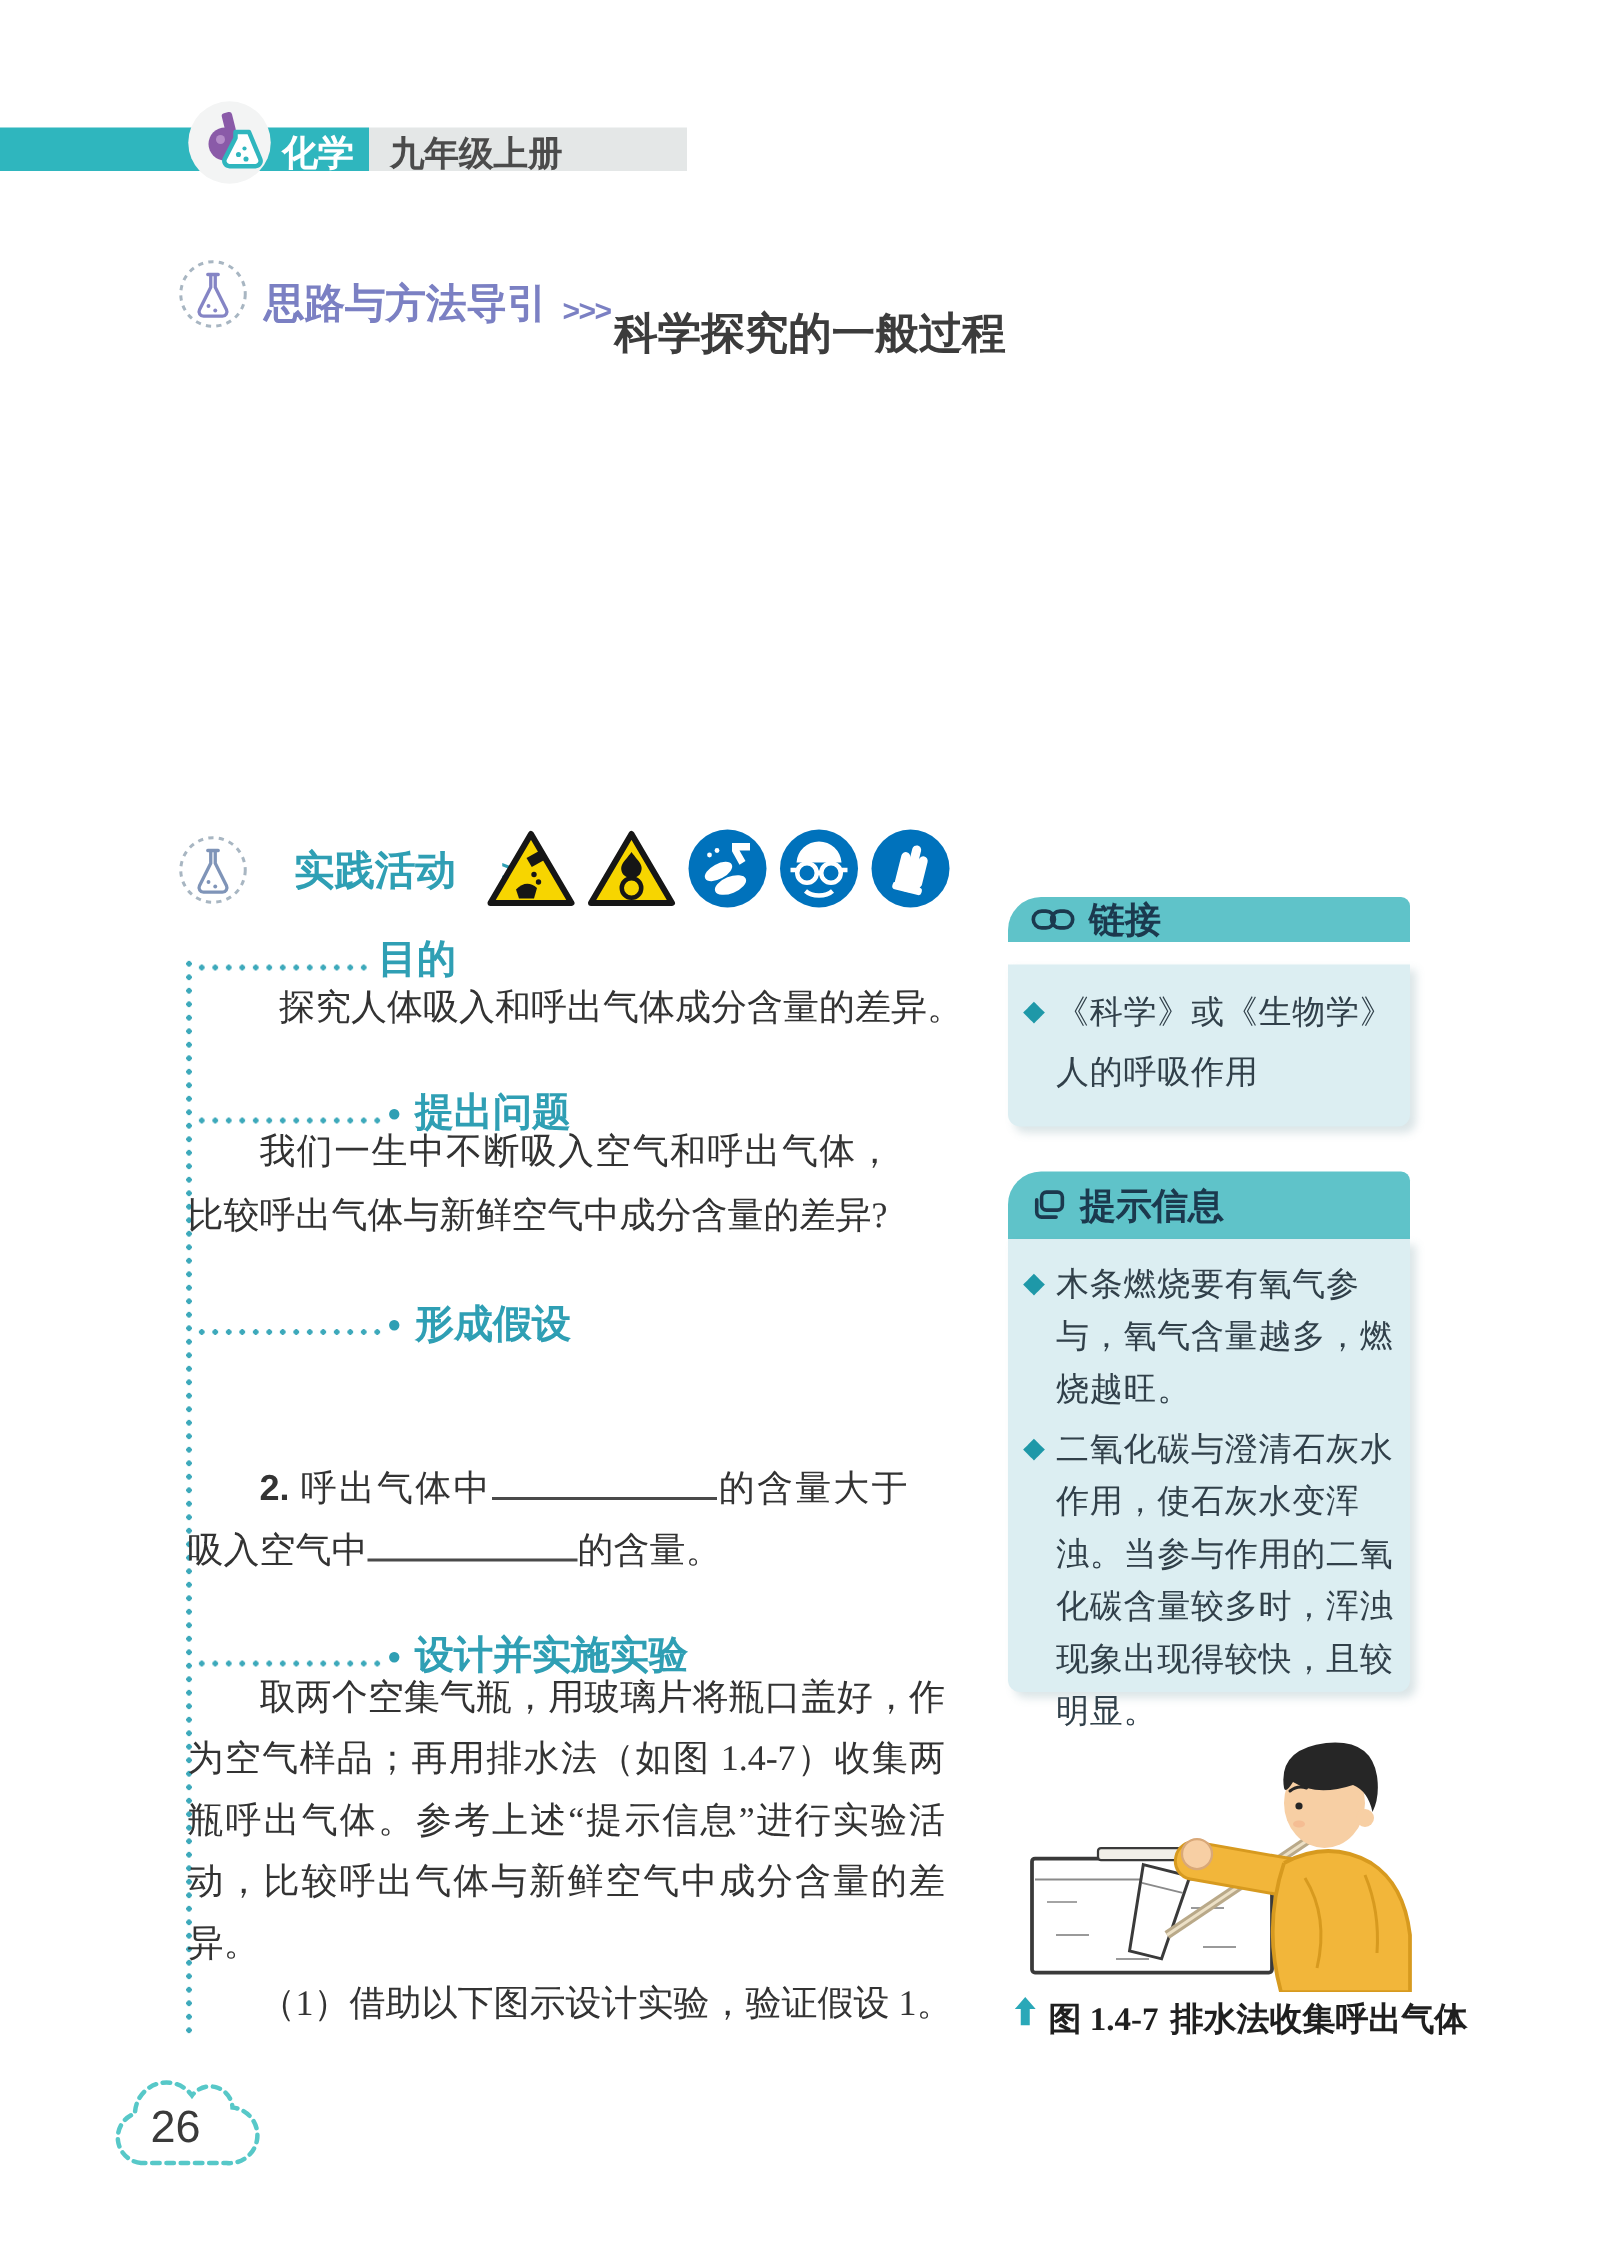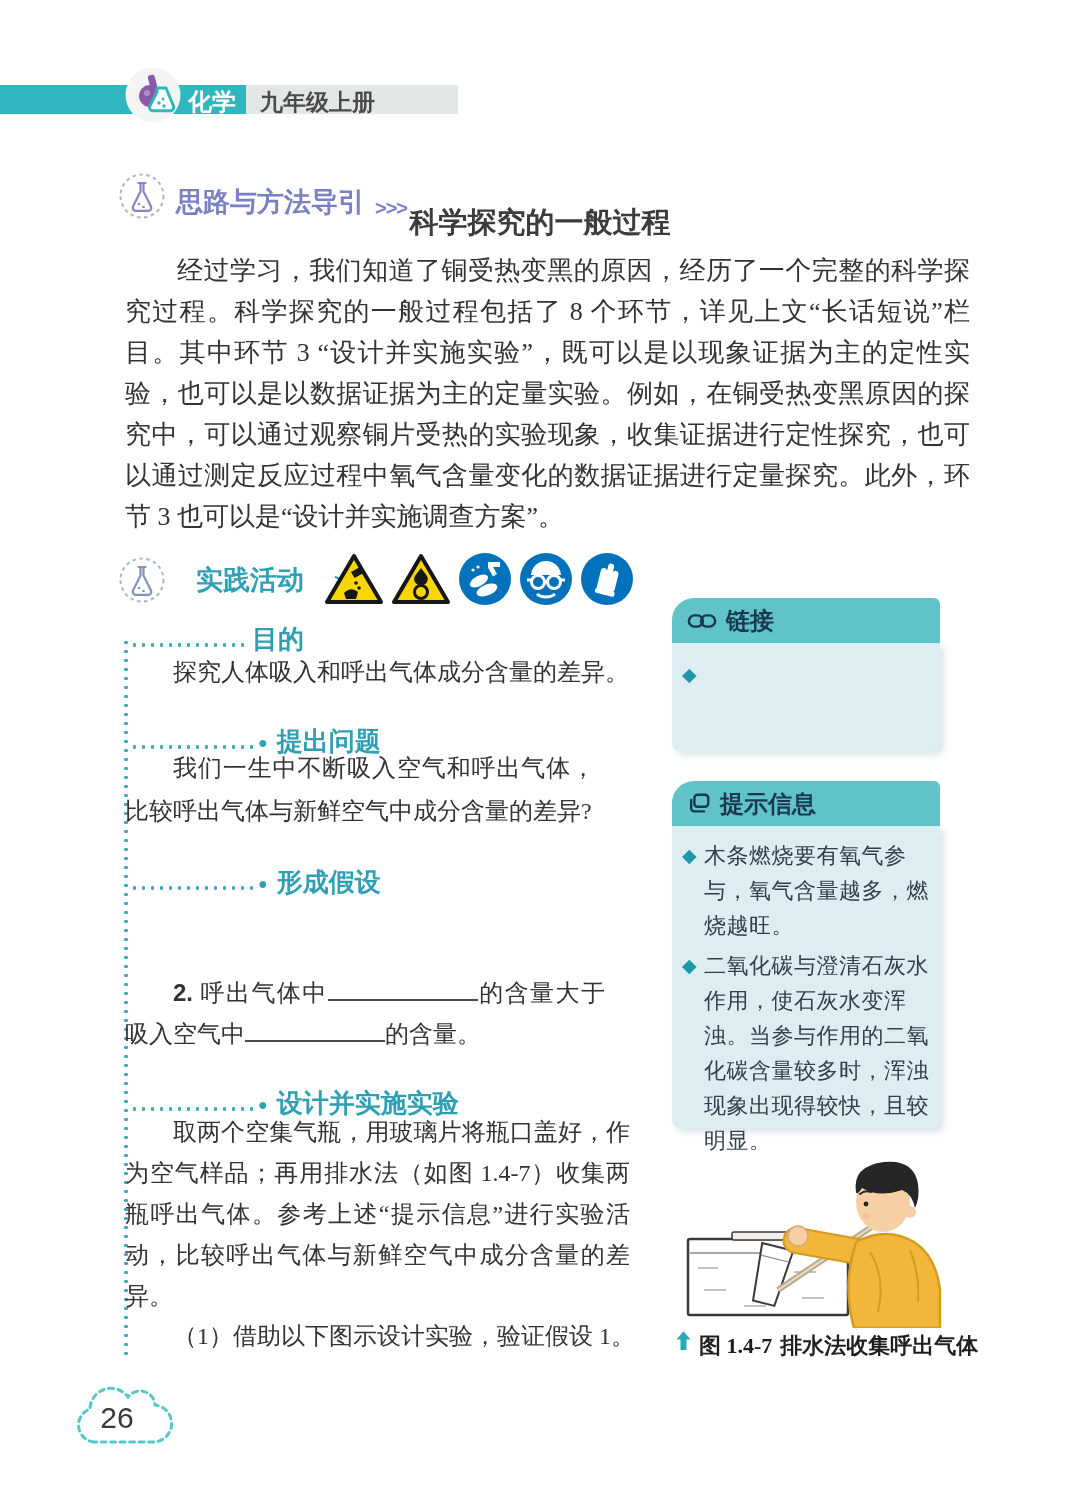--- a/index.html
+++ b/index.html
@@ -90,21 +90,20 @@
       <path d="M20.5 11 h7 M22.5 11 v8.5 l-7.5 15 a3 3 0 0 0 2.7 4.3 h12.6 a3 3 0 0 0 2.7 -4.3 L25.5 19.5 V11" fill="none" stroke="#8585c5" stroke-width="2.2" stroke-linecap="round" stroke-linejoin="round"></path>
       <circle cx="21" cy="32" r="1.3" fill="#8585c5"></circle>
         <circle cx="25.5" cy="35" r="1.3" fill="#8585c5"></circle>
     </svg>
     <span>思路与方法导引</span>
     <span class="arrows">&gt;&gt;&gt;</span>
   </div>
 
   <div class="abs doc-title" style="left:120px; top:203px; width:840px;">科学探究的一般过程</div>
 
-  <div class="abs body-par" style="left:125px; top:250px; width:845px;">经过学习，我们知道了铜受热变黑的原因，经历了一个完整的科学探究过程。科学探究的一般过程包括了 8 个环节，详见上文“长话短说”栏目。其中环节 3 “设计并实施实验”，既可以是以现象证据为主的定性实验，也可以是以数据证据为主的定量实验。例如，在铜受热变黑原因的探究中，可以通过观察铜片受热的实验现象，收集证据进行定性探究，也可以通过测定反应过程中氧气含量变化的数据证据进行定量探究。此外，环节 3 也可以是“设计并实施调查方案”。</div>
 
   <div class="abs act-head" style="left:118px; top:556px;gap:20px;">
     <svg class="circ-icon" width="48" height="48" viewBox="0 0 48 48">
       <circle cx="24" cy="24" r="21.5" fill="#fff" stroke="#a8b6c2" stroke-width="2" stroke-dasharray="3.5 3.5"></circle>
       <path d="M20.5 11 h7 M22.5 11 v8.5 l-7.5 15 a3 3 0 0 0 2.7 4.3 h12.6 a3 3 0 0 0 2.7 -4.3 L25.5 19.5 V11" fill="none" stroke="#7f94b8" stroke-width="2.2" stroke-linecap="round" stroke-linejoin="round"></path>
       <circle cx="21" cy="32" r="1.3" fill="#7f94b8"></circle>
         <circle cx="25.5" cy="35" r="1.3" fill="#7f94b8"></circle>
     </svg>
     <span>实践活动</span>
     <span class="arrows">&gt;&gt;&gt;</span>
@@ -152,21 +151,21 @@
       <rect x="18" y="38" width="20" height="5" rx="2" fill="#ffffff" transform="rotate(14 27 27)"></rect>
     </svg>
   </div>
 
   <div class="abs dots-v" style="left:124px; top:638px; height:718px;"></div>
 
   <div class="abs dots-h" style="left:130px; top:643px; width:118px;"></div>
   <div class="abs sec-heading" style="left:252px; top:622px;">
     <span>目的</span>
   </div>
-  <div class="abs col-par indent" style="left:125px; top:652px; width:524px;">探究人体吸入和呼出气体成分含量的差异。</div>
+  <div class="abs col-par indent" style="left:138px; top:652px; width:524px;">探究人体吸入和呼出气体成分含量的差异。</div>
 
   <div class="abs dots-h" style="left:130px; top:745px; width:126px;"></div>
   <div class="abs sec-heading" style="left:258px; top:724px;">
     <span class="hd-bullet">●</span>
     <span>提出问题</span>
   </div>
   <div class="abs col-par indent" style="left:125px; top:747px; width:470px; line-height:43px;">我们一生中不断吸入空气和呼出气体，比较呼出气体与新鲜空气中成分含量的差异?</div>
 
   <div class="abs dots-h" style="left:130px; top:886px; width:126px;"></div>
   <div class="abs sec-heading" style="left:258px; top:865px;">
@@ -178,32 +177,36 @@
   </div>
 
   <div class="abs dots-h" style="left:130px; top:1107px; width:126px;"></div>
   <div class="abs sec-heading" style="left:258px; top:1086px;">
     <span class="hd-bullet">●</span>
     <span>设计并实施实验</span>
   </div>
   <div class="abs col-par indent" style="left:125px; top:1112px; width:505px;">取两个空集气瓶，用玻璃片将瓶口盖好，作为空气样品；再用排水法（如图 1.4-7）收集两瓶呼出气体。参考上述“提示信息”进行实验活动，比较呼出气体与新鲜空气中成分含量的差异。</div>
   <div class="abs col-par indent" style="left:125px; top:1316px; width:560px;">（1）借助以下图示设计实验，验证假设 1。</div>
 
-  <div class="abs sb-header" style="left:672px; top:598px; width:268px; height:45px;">
+  <div class="abs sb-header" style="left:672px; top:598px; width:268px; height:30px;">
     <span class="sb-ico">
       <svg width="30" height="20" viewBox="0 0 32 20">
         <rect x="2" y="4" width="15" height="12" rx="6" fill="none" stroke="#1b394e" stroke-width="2.6"></rect>
         <rect x="15" y="4" width="15" height="12" rx="6" fill="none" stroke="#1b394e" stroke-width="2.6"></rect>
       </svg>
     </span>
     <span>链接</span>
   </div>
   <div class="abs sb-body" style="left:672px; top:643px; width:268px; height:108px; line-height:40px;">
     <div class="sb-item" style="margin-bottom:0;">
       <span class="diamond" style="line-height:40px;">◆</span>
+      <div>
+        <div>《科学》或《生物学》</div>
+        <div>人的呼吸作用</div>
+      </div>
     </div>
   </div>
 
   <div class="abs sb-header" style="left:672px; top:781px; width:268px; height:45px;">
     <span class="sb-ico">
       <svg width="24" height="24" viewBox="0 0 26 26">
         <rect x="8" y="3" width="15" height="13" rx="3.5" fill="none" stroke="#1b394e" stroke-width="2.6"></rect>
         <path d="M4.5 8.5 v9 a3.5 3.5 0 0 0 3.5 3.5 h10.5" fill="none" stroke="#1b394e" stroke-width="2.6" stroke-linecap="round"></path>
       </svg>
     </span>

